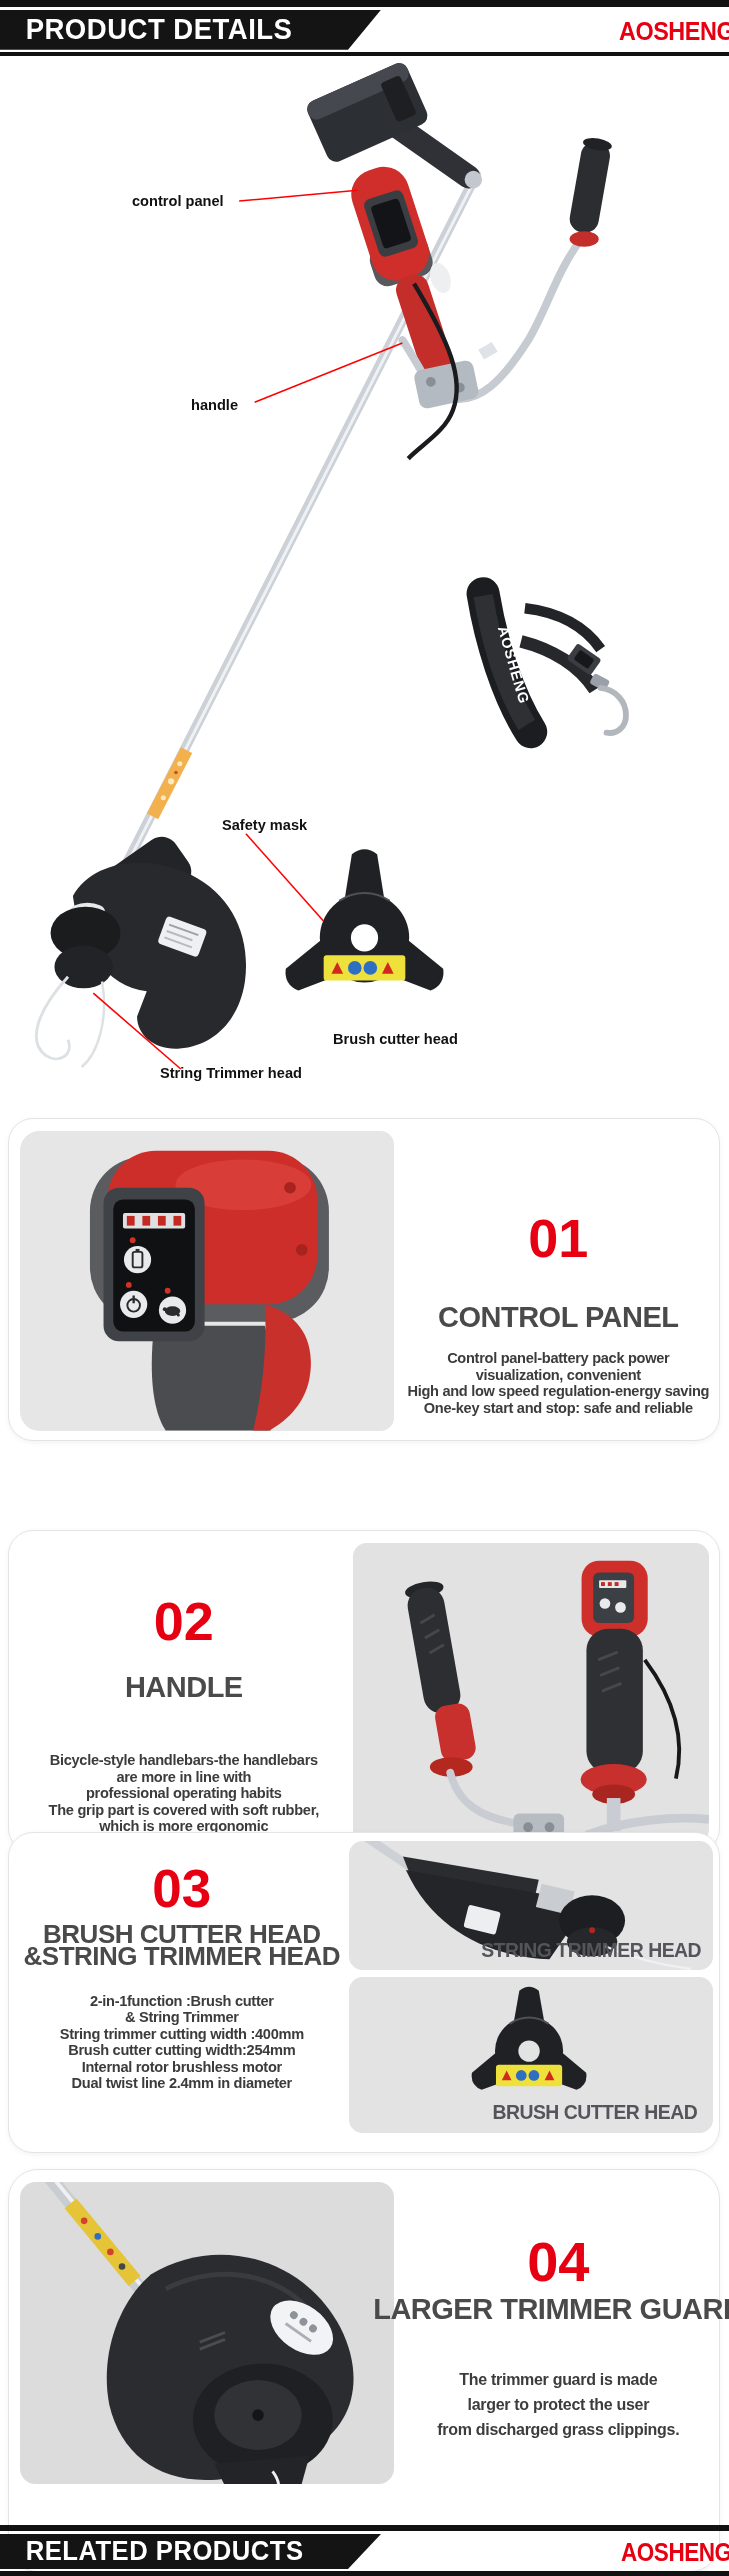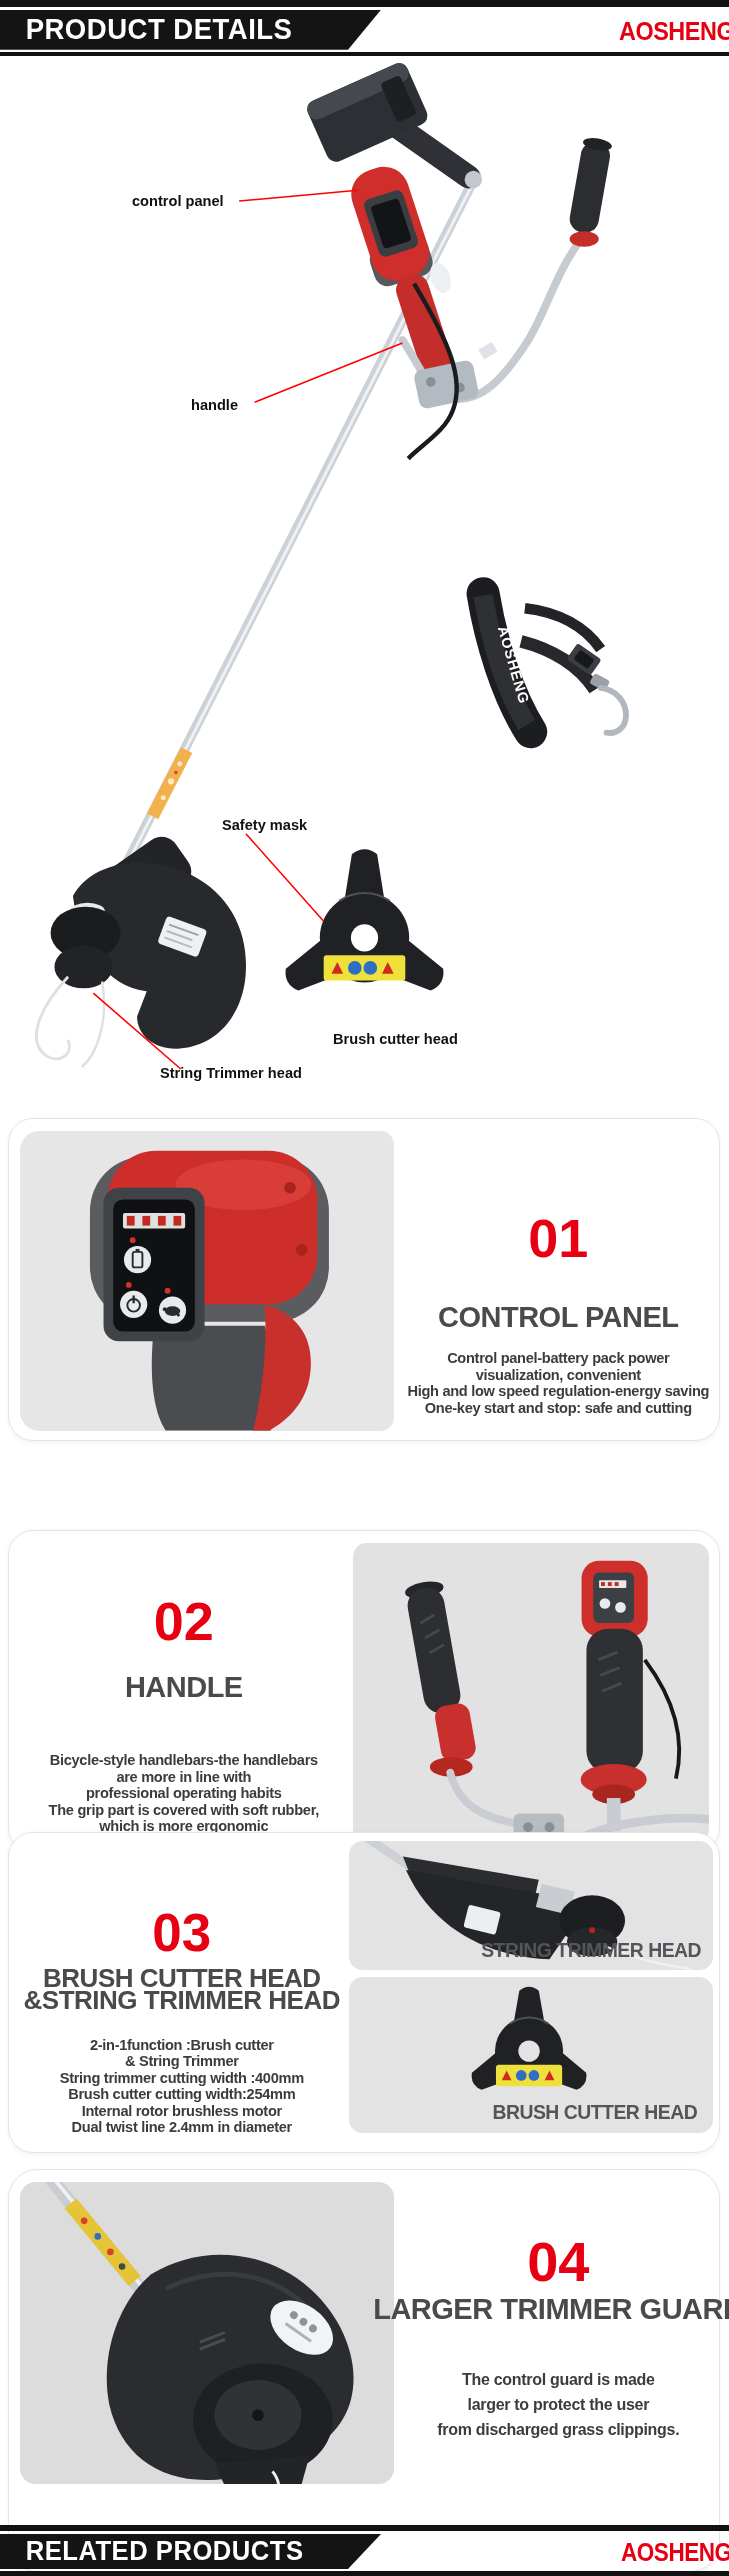--- a/index.html
+++ b/index.html
@@ -198,21 +198,21 @@
           <circle cx="163" cy="189" r="1.6" fill="#2a2b2d"></circle>
       </svg>
     </div>
     <div class="info" style="left:389px;right:0;top:0;bottom:0;padding-top:93px;">
       <div class="num" style="font-size:54px;line-height:53px;">01</div>
       <div class="sec-title" style="font-size:29px;line-height:27px;margin-top:39px;">CONTROL PANEL</div>
       <div class="para" style="margin-top:19.4px;">
         <div>Control panel-battery pack power</div>
         <div>visualization, convenient</div>
         <div>High and low speed regulation-energy saving</div>
-        <div>One-key start and stop: safe and cutting</div>
+        <div>One-key start and stop: safe and reliable</div>
       </div>
     </div>
   </div>
 
   <div class="card" style="top:1530px;height:323px;">
     <div class="info" style="left:0;width:350px;top:0;bottom:0;padding-top:62px;">
       <div class="num" style="font-size:54px;line-height:56px;">02</div>
       <div class="sec-title" style="font-size:29px;line-height:27px;margin-top:25px;">HANDLE</div>
       <div class="para" style="margin-top:51px;">
         <div>Bicycle-style handlebars-the handlebars</div>
@@ -253,21 +253,21 @@
         <ellipse cx="268" cy="258" rx="22" ry="10" fill="#a82520"></ellipse>
         <rect x="261" y="262" width="14" height="34" fill="#c9cdd3"></rect>
         <path d="M300 120 C 330 160 342 200 332 242" stroke="#17181a" stroke-width="4" fill="none"></path>
         <path d="M240 300 C 280 285 330 280 366 284" stroke="#c9cdd3" stroke-width="9" fill="none"></path>
       </svg>
     </div>
   </div>
 
   <div class="card" style="top:1832px;height:321px;">
     <div class="info" style="left:0;width:346px;top:0;bottom:0;padding-top:29px;">
-      <div class="num" style="font-size:53px;line-height:53px;margin-top:44px;">03</div>
+      <div class="num" style="font-size:53px;line-height:53px;">03</div>
       <div class="sec-title" style="font-size:26px;line-height:22.4px;margin-top:7.8px;">BRUSH CUTTER HEAD</div>
       <div class="sec-title" style="font-size:26px;line-height:22.4px;">&amp;STRING TRIMMER  HEAD</div>
       <div class="para" style="margin-top:25px;">
         <div>2-in-1function :Brush cutter</div>
         <div>&amp; String Trimmer</div>
         <div>String trimmer cutting width :400mm</div>
         <div>Brush cutter cutting width:254mm</div>
         <div>Internal rotor brushless motor</div>
         <div>Dual twist line 2.4mm in diameter</div>
       </div>
@@ -339,21 +339,21 @@
         <ellipse cx="245" cy="240" rx="45" ry="36" fill="#303236"></ellipse>
         <circle cx="245" cy="240" r="6" fill="#141517"></circle>
         <path d="M200 290 L210 311 L290 311 L298 282 Z" fill="#232427"></path>
         <path d="M260 298 C 285 330 230 348 185 340" stroke="#eef0f2" stroke-width="3" fill="none"></path>
       </svg>
     </div>
     <div class="info" style="left:389px;right:0;top:0;bottom:0;padding-top:68px;">
       <div class="num" style="font-size:56px;line-height:47px;">04</div>
       <div class="sec-title" style="font-size:29px;line-height:25px;margin-top:11.7px;">LARGER TRIMMER GUARD</div>
       <div class="para" style="margin-top:45px;font-size:16px;line-height:25px;">
-        <div>The control guard is made</div>
+        <div>The trimmer guard is made</div>
         <div>larger to protect the user</div>
         <div>from discharged grass clippings.</div>
       </div>
     </div>
   </div>
 
   <div class="strip" style="top:2525px;height:5.8px;"></div>
   <div class="bar" style="top:2534px;height:35px;">
     <span class="bar-title" style="font-size:27px;">RELATED PRODUCTS</span>
   </div>

